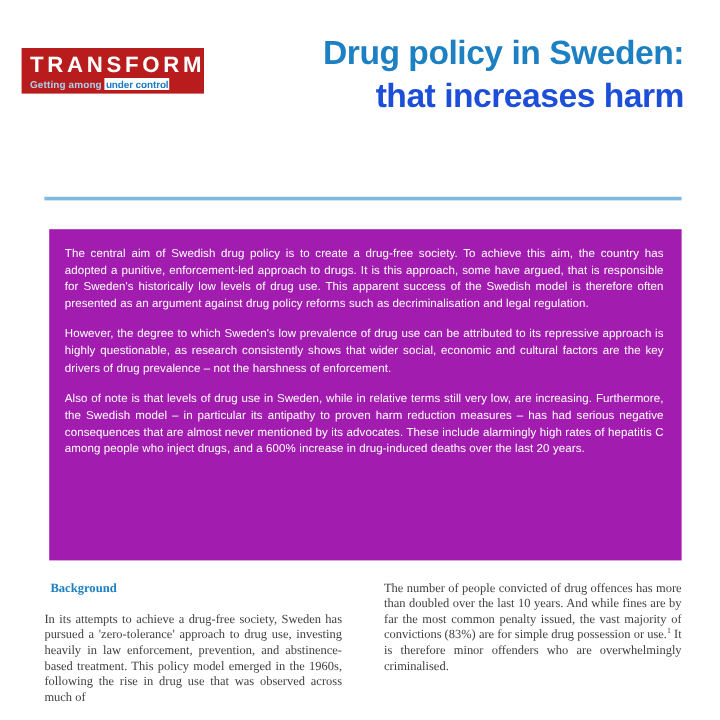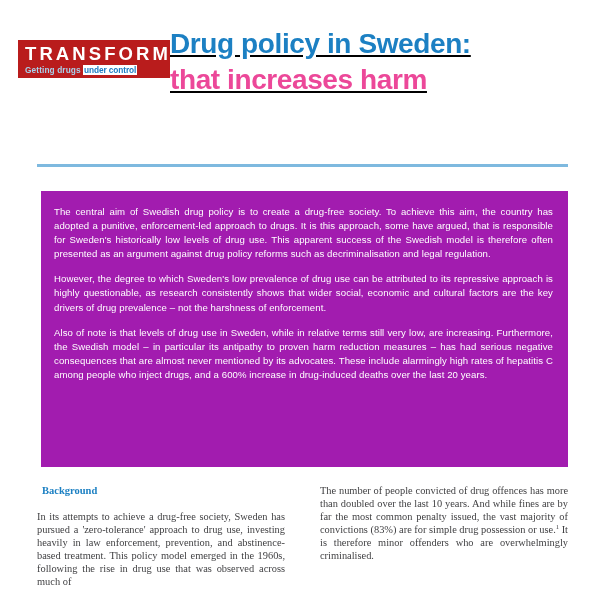--- a/index.html
+++ b/index.html
@@ -70,33 +70,33 @@
     font-weight: bold;
     padding: 0 1px;
     letter-spacing: -0.1px;
   }
 
   .title-block {
     position: absolute;
     right: 30px;
     top: 26px;
     width: 400px;
-    text-decoration: underline;
+    text-align: right;
   }
   .title-line {
     font-family: "Liberation Sans", sans-serif;
     font-weight: bold;
     font-size: 28px;
     line-height: 36px;
     letter-spacing: -0.4px;
     white-space: nowrap;
   }
   .title-line.l1 { color: #1c80c3; }
   .title-line.l2 { color: #58595b; }
-  .title-line.l3 { color: #ec4899; }
+  .title-line.l3 { color: #1d4ed8; }
 
   .header-rule {
     position: absolute;
     left: 37px;
     top: 164px;
     width: 531px;
     height: 3px;
     background: #7eb9df;
   }
 
@@ -168,21 +168,21 @@
 </head>
 <body>
 
 <div id="page">
 
   <div class="header">
 
     <div class="logo-box">
       <div class="logo-word">TRANSFORM</div>
       <div class="logo-tagline">
-        <span class="tag-a">Getting drugs </span><span class="tag-b">under control</span>
+        <span class="tag-a">Getting among </span><span class="tag-b">under control</span>
       </div>
     </div>
 
     <div class="title-block">
       <div class="title-line l1">Drug policy in Sweden:</div>
       <div class="title-line l3">that increases harm</div>
     </div>
 
     <div class="header-rule"></div>
   </div>

